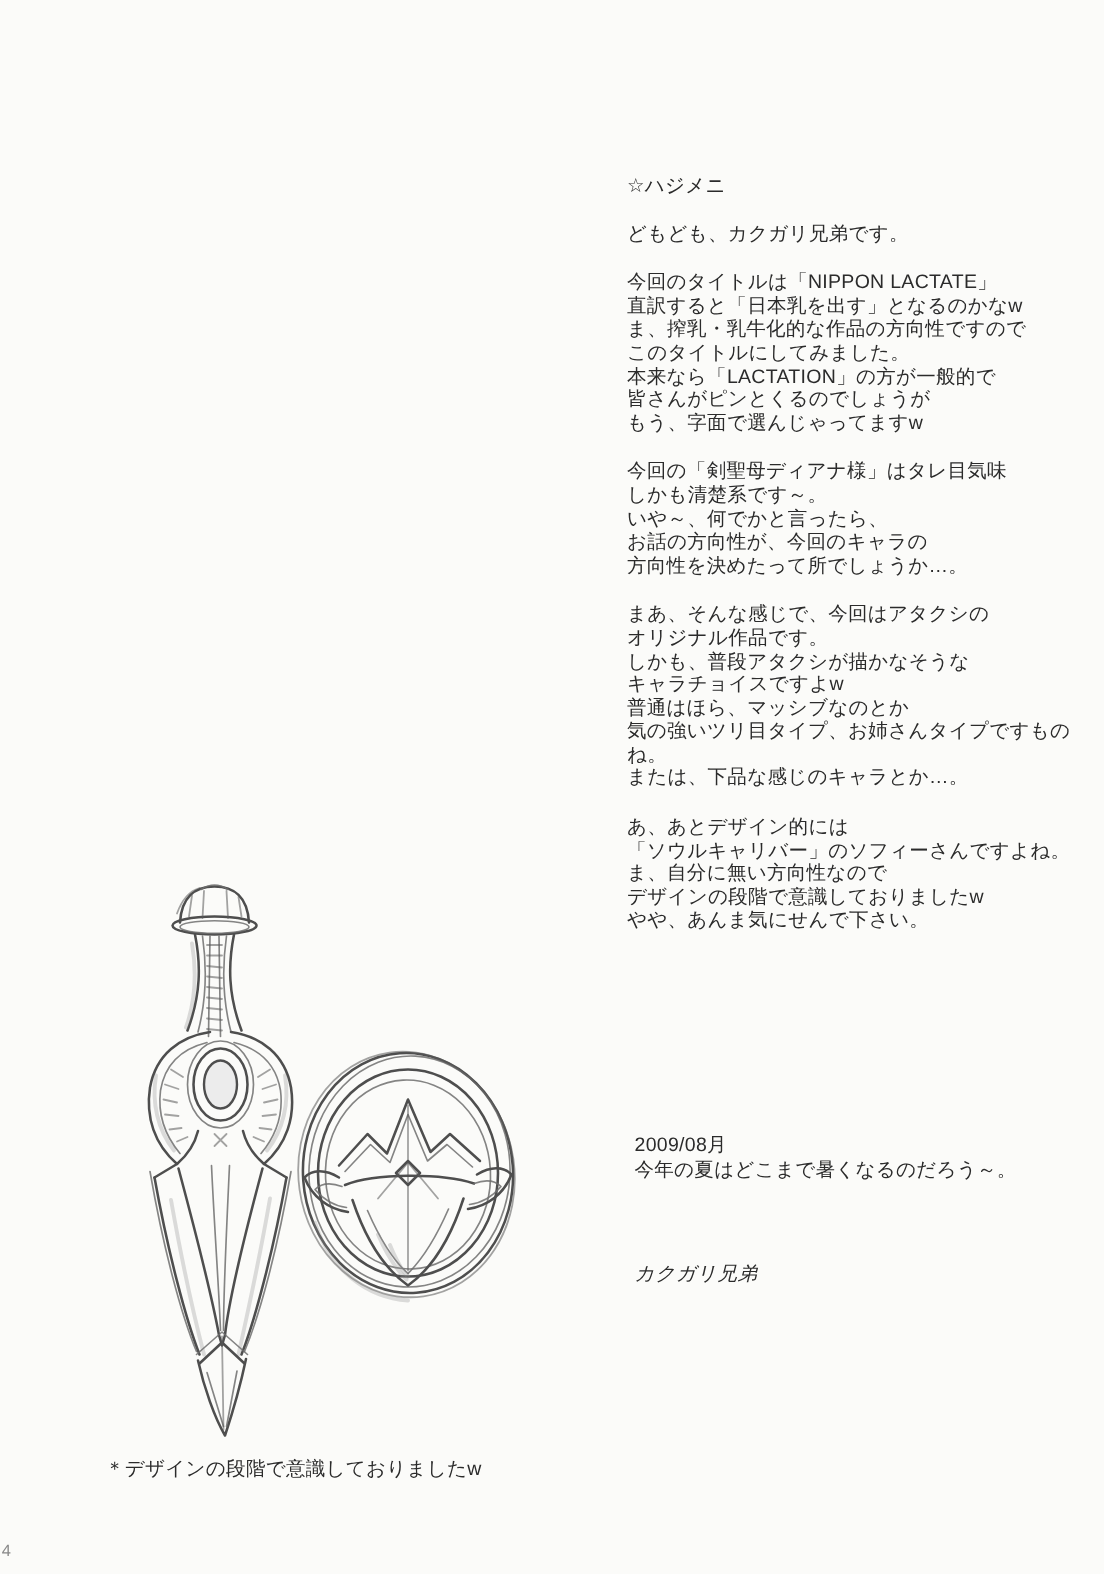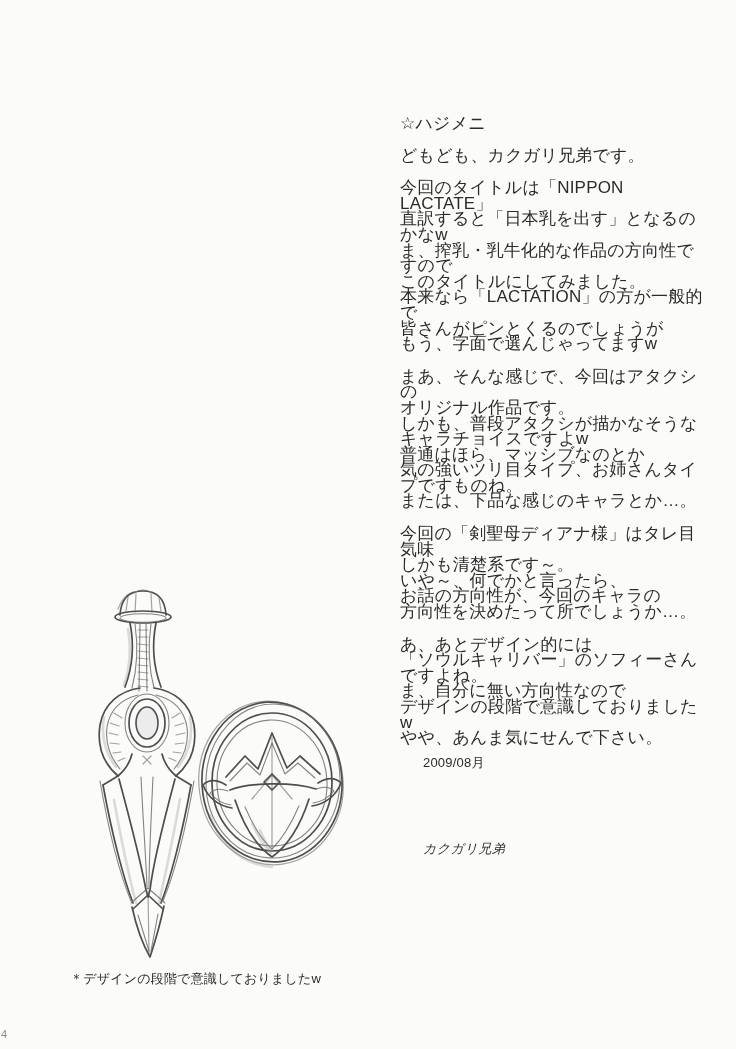--- a/index.html
+++ b/index.html
@@ -6,22 +6,22 @@
   body{
     width:736px;height:1049px;
     background:#fbfbf9;
     font-family:"Liberation Sans","DejaVu Sans",sans-serif;
     color:#2b2b2b;
     position:relative;
     overflow:hidden;
   }
   .ml{white-space:pre-line;}
   .text-col{
-    position:absolute;left:400px;top:116px;width:308px;
-    font-size:17px;line-height:15.6px;letter-spacing:.2px;
+    position:absolute;left:418px;top:116px;width:308px;
+    font-size:13px;line-height:15.6px;letter-spacing:.2px;
   }
   .text-col .heading{margin:0 0 16px 0;}
   .text-col p{margin:0 0 17px 0;}
   .date-block{
     position:absolute;left:423px;top:755px;
     font-size:13px;line-height:16.5px;letter-spacing:.2px;
   }
   .signature{
     position:absolute;left:423px;top:840px;
     font-size:13px;letter-spacing:.5px;font-style:italic;
@@ -128,41 +128,42 @@
 <div class="text-col">
   <div class="heading">☆ハジメニ</div>
   <p class="ml">どもども、カクガリ兄弟です。</p>
   <p class="ml">今回のタイトルは「NIPPON LACTATE」
 直訳すると「日本乳を出す」となるのかなw
 ま、搾乳・乳牛化的な作品の方向性ですので
 このタイトルにしてみました。
 本来なら「LACTATION」の方が一般的で
 皆さんがピンとくるのでしょうが
 もう、字面で選んじゃってますw</p>
+  <p class="ml">今回の「剣聖母ディアナ様」はタレ目気味
+しかも清楚系です～。
+いや～、何でかと言ったら、
+お話の方向性が、今回のキャラの
+方向性を決めたって所でしょうか…。</p>
   <p class="ml">まあ、そんな感じで、今回はアタクシの
 オリジナル作品です。
 しかも、普段アタクシが描かなそうな
 キャラチョイスですよw
 普通はほら、マッシブなのとか
 気の強いツリ目タイプ、お姉さんタイプですものね。
 または、下品な感じのキャラとか…。</p>
-  <p class="ml">今回の「剣聖母ディアナ様」はタレ目気味
-しかも清楚系です～。
-いや～、何でかと言ったら、
-お話の方向性が、今回のキャラの
-方向性を決めたって所でしょうか…。</p>
   <p class="ml">あ、あとデザイン的には
 「ソウルキャリバー」のソフィーさんですよね。
 ま、自分に無い方向性なので
 デザインの段階で意識しておりましたw
 やや、あんま気にせんで下さい。</p>
 </div>
 
 <div class="date-block">
   <div>2009/08月</div>
+  <div>今年の夏はどこまで暑くなるのだろう～。</div>
 </div>
 
 <div class="signature">カクガリ兄弟</div>
 
 <div class="caption">
   <div>＊デザインの段階で意識しておりましたw</div>
 </div>
 
 <div class="page-number">04</div>
 

